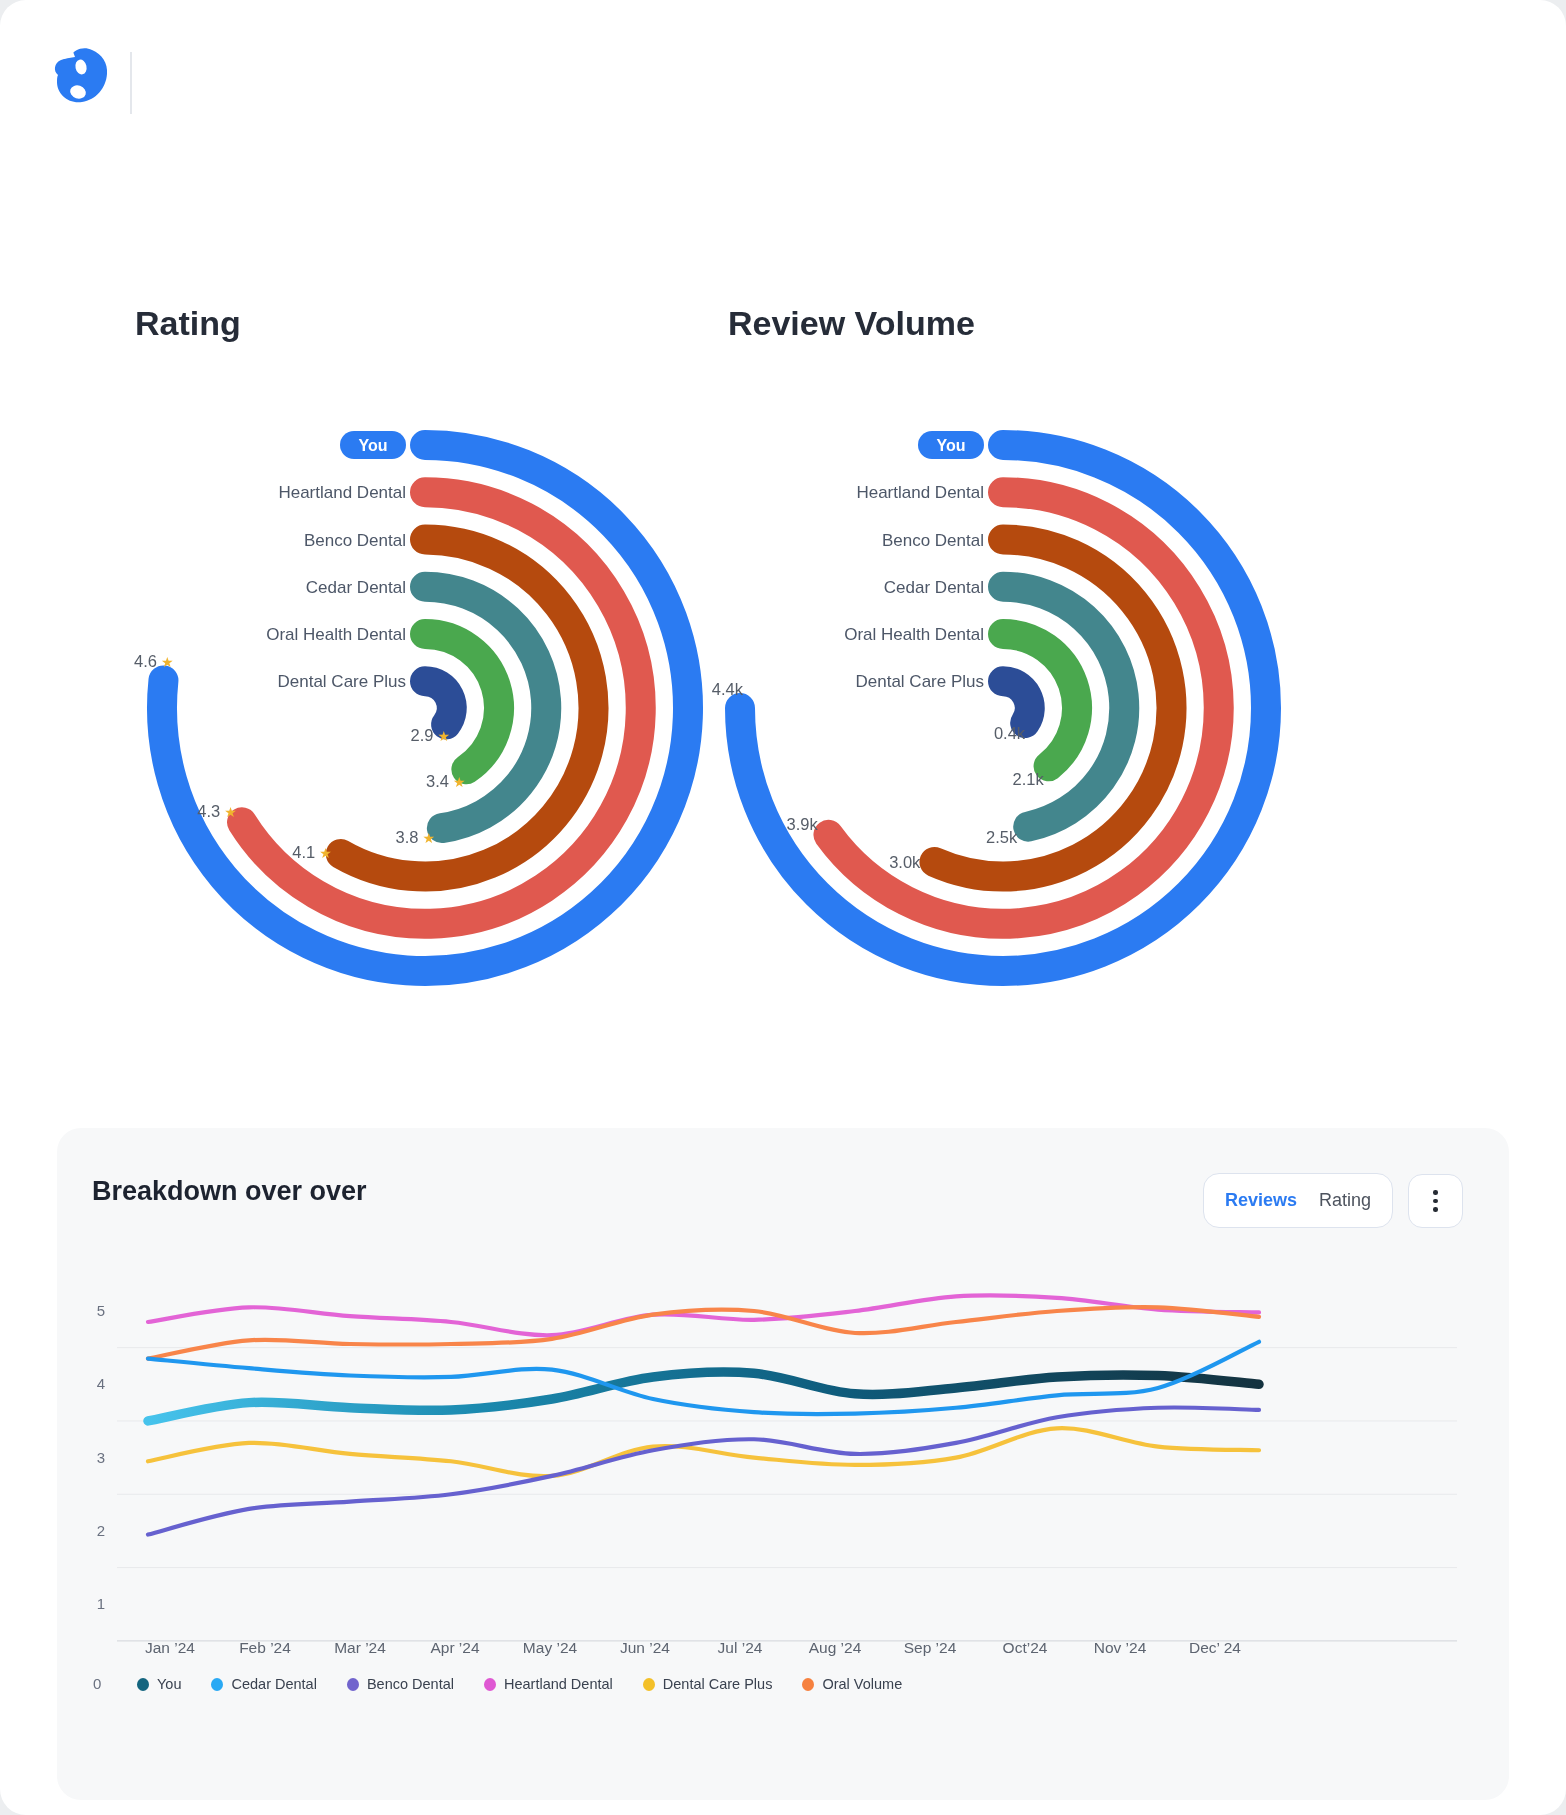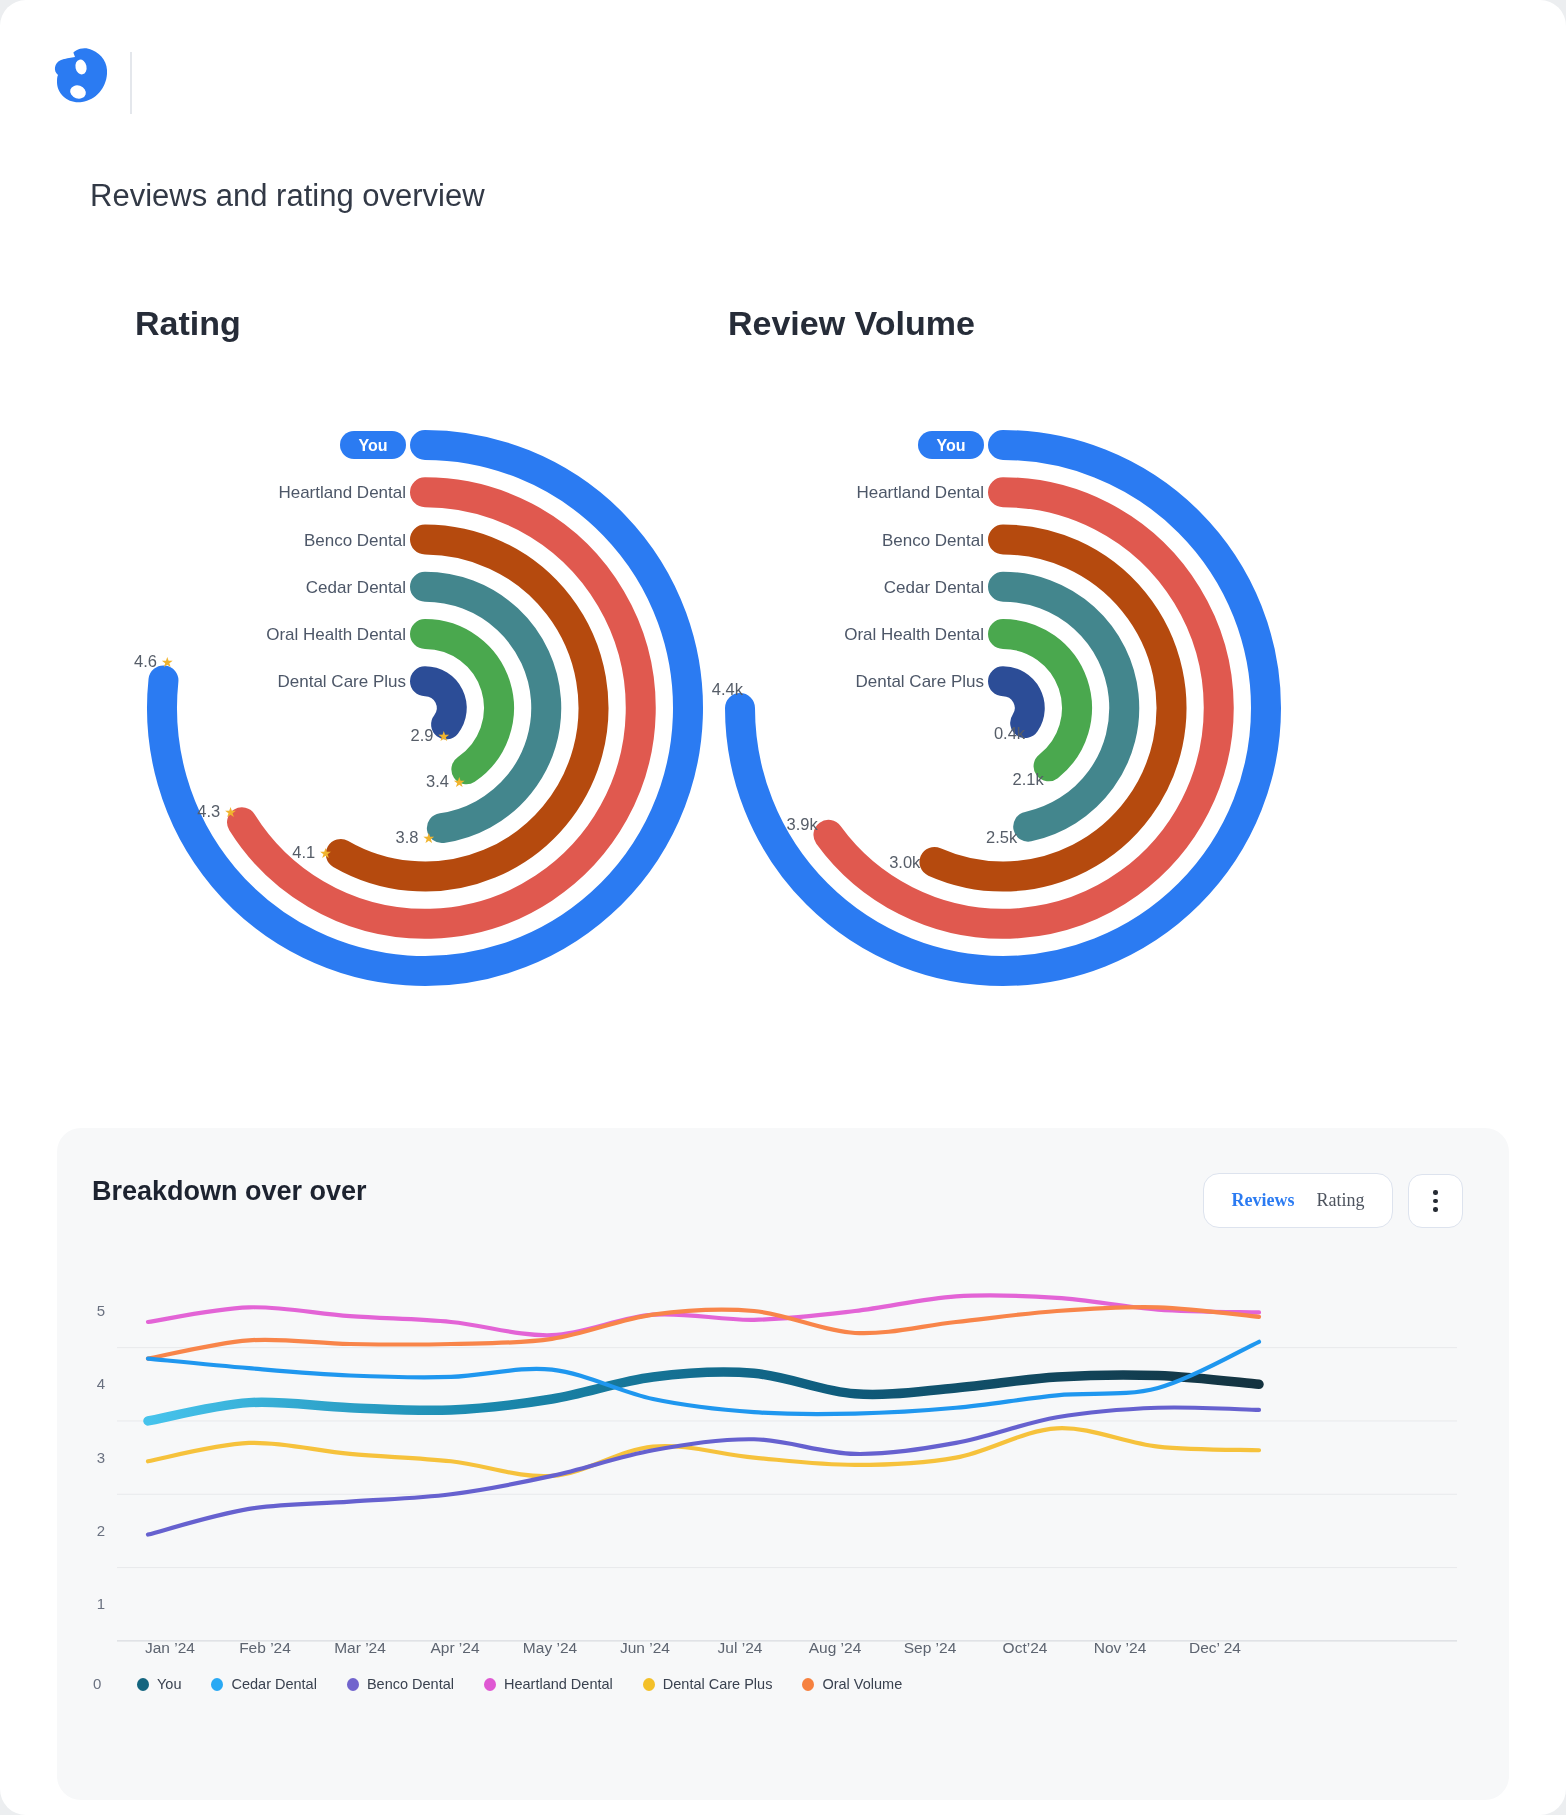--- a/index.html
+++ b/index.html
@@ -19,21 +19,21 @@
   #volume-svg{left:678px;}
   .ring-label{font-size:17px;fill:#4d5768;}
   .ring-value{font-size:16.5px;fill:#565d68;}
   .ring-star{font-size:14px;fill:#f0b42e;}
   .pill-text{font-size:16px;font-weight:600;fill:#ffffff;}
   
   #card{position:absolute;left:57px;top:1128px;width:1452px;height:672px;background:#f7f8f9;border-radius:24px;}
   #card-title{position:absolute;left:35px;top:48px;font-size:27px;font-weight:600;color:#1d2330;}
   #toggle{position:absolute;left:1146px;top:45px;width:190px;height:55px;background:#ffffff;
           border:1.5px solid #dde3ee;border-radius:16px;display:flex;align-items:center;
-          justify-content:center;gap:22px;box-sizing:border-box;cursor:pointer;font-family:Liberation Serif, serif;}
+          justify-content:center;gap:22px;box-sizing:border-box;cursor:pointer;}
   .toggle-opt{font-size:18px;color:#4d535e;}
   .toggle-opt.active{color:#2b7bf2;font-weight:700;}
   #kebab-btn{position:absolute;left:1351px;top:46px;width:55px;height:54px;background:#ffffff;
              border:1.5px solid #dde3ee;border-radius:14px;box-sizing:border-box;
              display:flex;flex-direction:column;align-items:center;justify-content:center;gap:4px;cursor:pointer;}
   .kdot{width:4.5px;height:4.5px;border-radius:50%;background:#262b33;}
   #line-svg{position:absolute;left:0;top:125px;width:1452px;height:430px;}
   .ytick{font-size:15px;fill:#6a7180;}
   .xtick{font-size:15.5px;fill:#5d6470;}
   #legend-row{position:absolute;left:80px;top:548px;display:flex;align-items:center;gap:30px;}
@@ -48,21 +48,20 @@
 <div id="page">
 
   <svg id="logo" viewBox="0 0 64 64" aria-hidden="true">
     <path d="M10 31 C5 27 6 19 13 16 L22 13 C26 5 36 2 44 6 C54 10 60 19 59 30 C58 44 48 56 34 58 C20 60 9 50 9 38 C9 35 9 33 10 31 Z" fill="#2b7bf2"></path>
     <path d="M15 15 L24 5 L27 13 Z" fill="#ffffff"></path>
     <ellipse cx="33" cy="23" rx="5.5" ry="7.5" transform="rotate(-12 33 23)" fill="#ffffff"></ellipse>
     <ellipse cx="30" cy="48" rx="8" ry="6.5" transform="rotate(18 30 48)" fill="#ffffff"></ellipse>
   </svg>
   <div id="logo-divider"></div>
 
-  <div id="section-heading">Reviews and rating overview</div>
 
   <div class="radial-title" id="rating-title">Rating</div>
   <div class="radial-title" id="volume-title">Review Volume</div>
   <svg class="radial-svg" id="rating-svg" viewBox="0 0 630 600">
       <path d="M 325 33 A 263 263 0 1 1 63.44074151814408 268.50901416060725" fill="none" stroke="#2b7bf2" stroke-width="30" stroke-linecap="round"></path>
       <rect x="240" y="19" width="66" height="28" rx="14" fill="#2b7bf2"></rect>
       <text x="273" y="39" text-anchor="middle" class="pill-text">You</text>
       <text x="53.74718100700909" y="255.3192253149295" text-anchor="middle" class="ring-value"><tspan>4.6</tspan><tspan class="ring-star" dx="4">★</tspan></text>
       <path d="M 325 80.25 A 215.75 215.75 0 1 1 142.0336232542511 410.33008125831395" fill="none" stroke="#e0594f" stroke-width="30" stroke-linecap="round"></path>
       <text x="306" y="86.25" text-anchor="end" class="ring-label">Heartland Dental</text>

